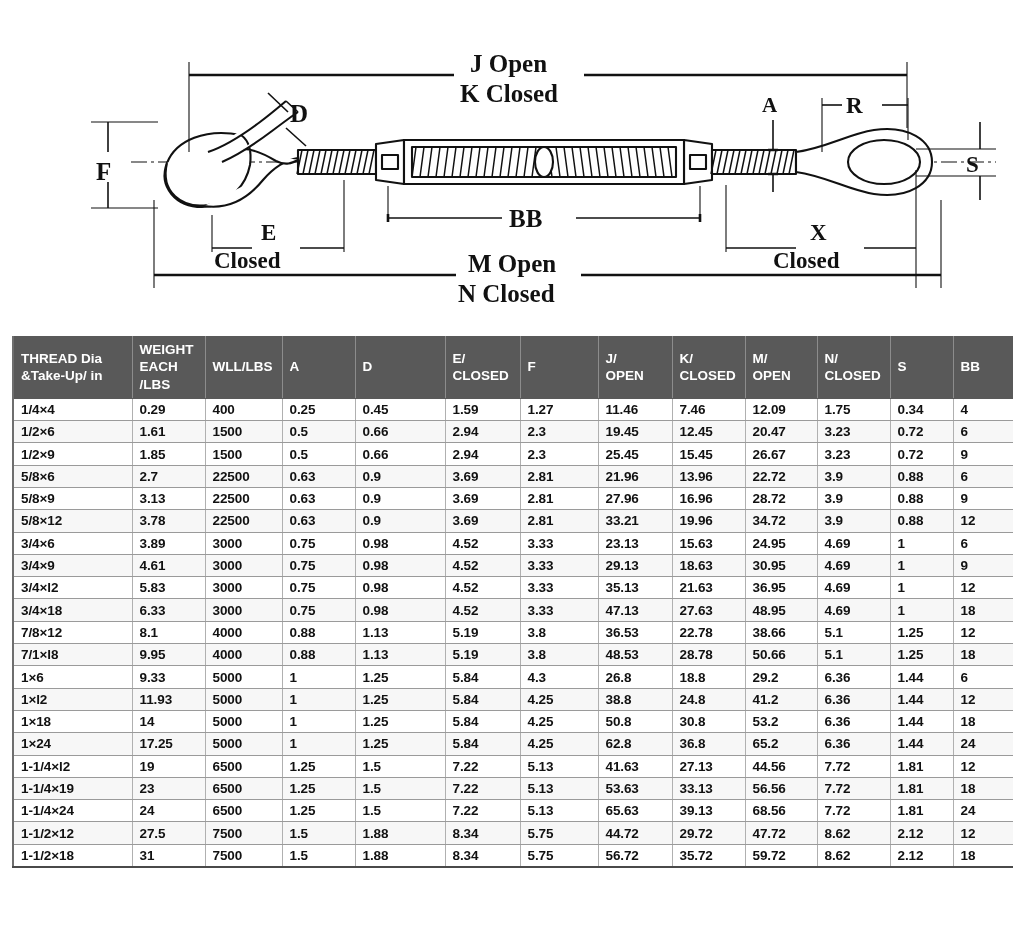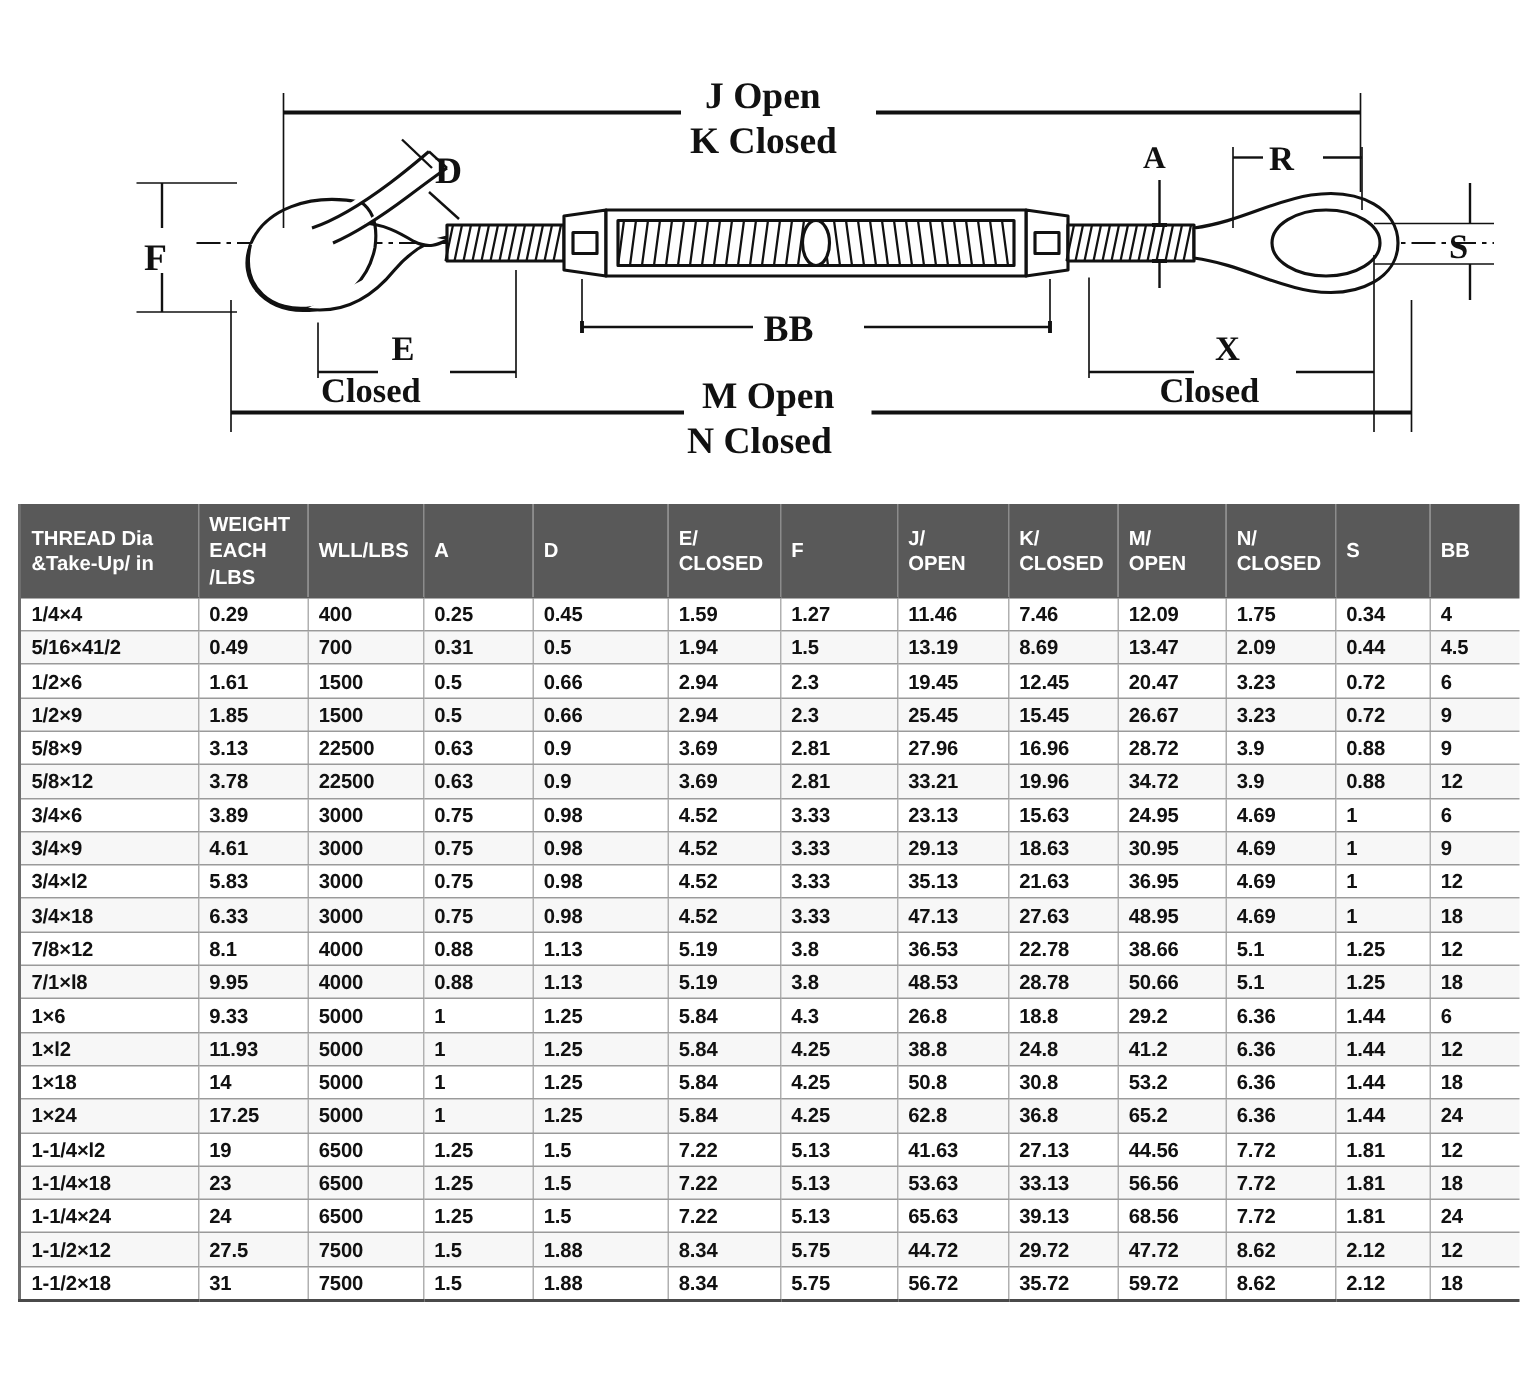--- a/index.html
+++ b/index.html
@@ -317,35 +317,20 @@
           <td>1.59</td>
           <td>1.27</td>
           <td>11.46</td>
           <td>7.46</td>
           <td>12.09</td>
           <td>1.75</td>
           <td>0.34</td>
           <td>4</td>
         </tr>
         <tr>
-          <td>5/16×41/2</td>
-          <td>0.49</td>
-          <td>700</td>
-          <td>0.31</td>
-          <td>0.5</td>
-          <td>1.94</td>
-          <td>1.5</td>
-          <td>13.19</td>
-          <td>8.69</td>
-          <td>13.47</td>
-          <td>2.09</td>
-          <td>0.44</td>
-          <td>4.5</td>
-        </tr>
-        <tr>
           <td>1/2×6</td>
           <td>1.61</td>
           <td>1500</td>
           <td>0.5</td>
           <td>0.66</td>
           <td>2.94</td>
           <td>2.3</td>
           <td>19.45</td>
           <td>12.45</td>
           <td>20.47</td>
@@ -362,20 +347,35 @@
           <td>2.94</td>
           <td>2.3</td>
           <td>25.45</td>
           <td>15.45</td>
           <td>26.67</td>
           <td>3.23</td>
           <td>0.72</td>
           <td>9</td>
         </tr>
         <tr>
+          <td>5/8×6</td>
+          <td>2.7</td>
+          <td>22500</td>
+          <td>0.63</td>
+          <td>0.9</td>
+          <td>3.69</td>
+          <td>2.81</td>
+          <td>21.96</td>
+          <td>13.96</td>
+          <td>22.72</td>
+          <td>3.9</td>
+          <td>0.88</td>
+          <td>6</td>
+        </tr>
+        <tr>
           <td>5/8×9</td>
           <td>3.13</td>
           <td>22500</td>
           <td>0.63</td>
           <td>0.9</td>
           <td>3.69</td>
           <td>2.81</td>
           <td>27.96</td>
           <td>16.96</td>
           <td>28.72</td>
@@ -557,21 +557,21 @@
           <td>7.22</td>
           <td>5.13</td>
           <td>41.63</td>
           <td>27.13</td>
           <td>44.56</td>
           <td>7.72</td>
           <td>1.81</td>
           <td>12</td>
         </tr>
         <tr>
-          <td>1-1/4×18</td>
+          <td>1-1/4×19</td>
           <td>23</td>
           <td>6500</td>
           <td>1.25</td>
           <td>1.5</td>
           <td>7.22</td>
           <td>5.13</td>
           <td>53.63</td>
           <td>33.13</td>
           <td>56.56</td>
           <td>7.72</td>

